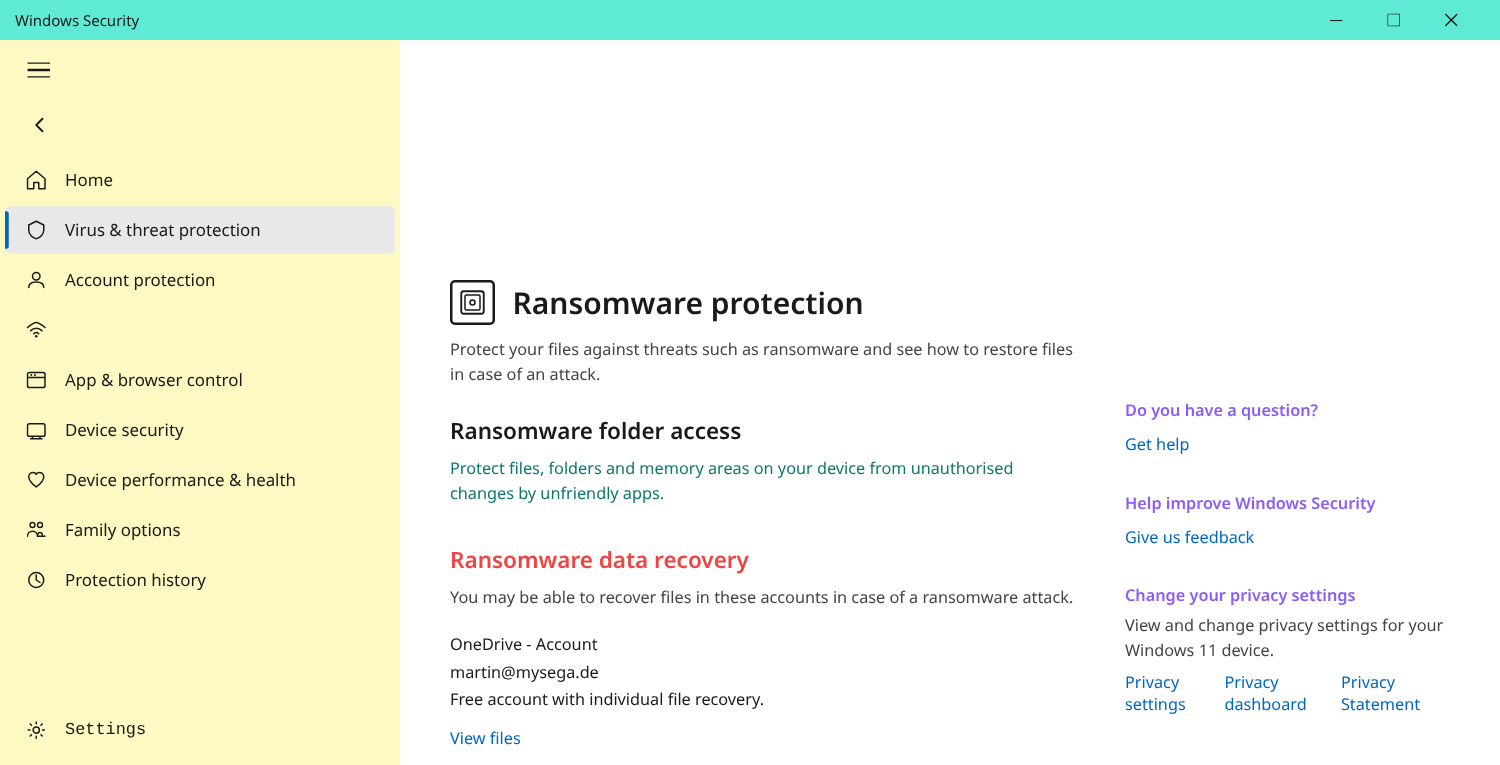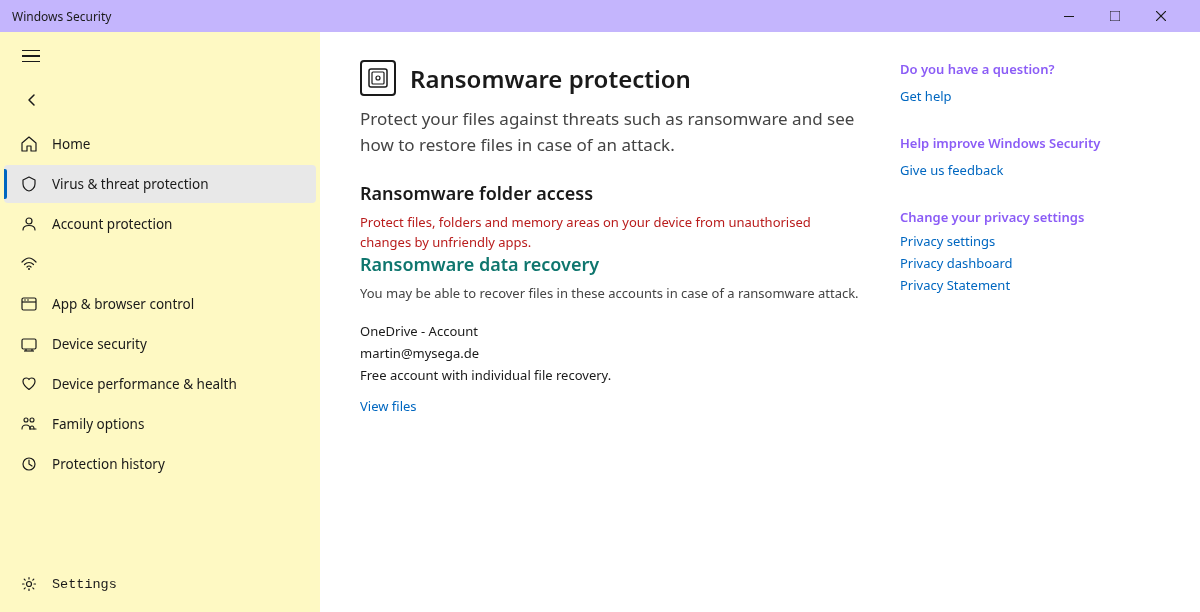--- a/index.html
+++ b/index.html
@@ -8,21 +8,21 @@
       background: #f3f3f3;
       width: 1200px;
       height: 612px;
       overflow: hidden;
       display: flex;
       flex-direction: column;
     }
 
     
     .titlebar {
-      background: #c4b5fd;
+      background: #5eead4;
       display: flex;
       align-items: center;
       justify-content: space-between;
       height: 32px;
       padding: 0 16px 0 12px;
       flex-shrink: 0;
     }
     .titlebar-title {
       font-size: 12px;
       color: #1a1a1a;
@@ -143,20 +143,21 @@
     }
 
     
     .main-content {
       flex: 1;
       background: #ffffff;
       overflow-y: auto;
       padding: 28px 40px 12px 40px;
       display: flex;
       gap: 40px;
+      align-items: flex-end;
     }
 
     .content-left {
       flex: 1;
     }
 
     .content-right {
       width: 260px;
       flex-shrink: 0;
     }
@@ -181,39 +182,39 @@
       flex-shrink: 0;
     }
 
     .page-title {
       font-size: 24px;
       font-weight: 600;
       color: #1a1a1a;
     }
 
     .page-description {
-      font-size: 17px;
+      font-size: 13px;
       color: #444;
       line-height: 1.5;
       margin-bottom: 24px;
       max-width: 520px;
     }
 
     .section-title {
       font-size: 18px;
       font-weight: 600;
       color: #1a1a1a;
       margin-bottom: 8px;
     }
 
     .section-description {
       font-size: 13px;
-      color: #b91c1c;
+      color: #0f766e;
       line-height: 1.5;
-      margin-bottom: 0;
+      margin-bottom: 32px;
       max-width: 500px;
     }
 
     
     .toggle-row {
       display: flex;
       align-items: center;
       gap: 10px;
       margin-bottom: 28px;
     }
@@ -241,21 +242,21 @@
 
     .toggle-label {
       font-size: 13px;
       color: #444;
     }
 
     
     .recovery-title {
       font-size: 18px;
       font-weight: 600;
-      color: #0f766e;
+      color: #ef4444;
       margin-bottom: 8px;
     }
 
     .recovery-description {
       font-size: 13px;
       color: #444;
       line-height: 1.5;
       margin-bottom: 16px;
       max-width: 500px;
     }
@@ -491,21 +492,22 @@
         <a class="link-text" href="#">Get help</a>
       </div>
 
       <div class="right-section">
         <p class="right-question">Help improve Windows Security</p>
         <a class="link-text" href="#">Give us feedback</a>
       </div>
 
       <div class="right-section">
         <p class="right-question">Change your privacy settings</p>
-        <div style="display:flex;flex-direction:column;gap:4px;">
+        <p class="right-description">View and change privacy settings for your Windows 11 device.</p>
+        <div style="display:flex;flex-direction:row;gap:4px;">
           <a class="link-text" href="#">Privacy settings</a>
           <a class="link-text" href="#">Privacy dashboard</a>
           <a class="link-text" href="#">Privacy Statement</a>
         </div>
       </div>
     </div>
   </main>
 </div>
 
 </body></html>

